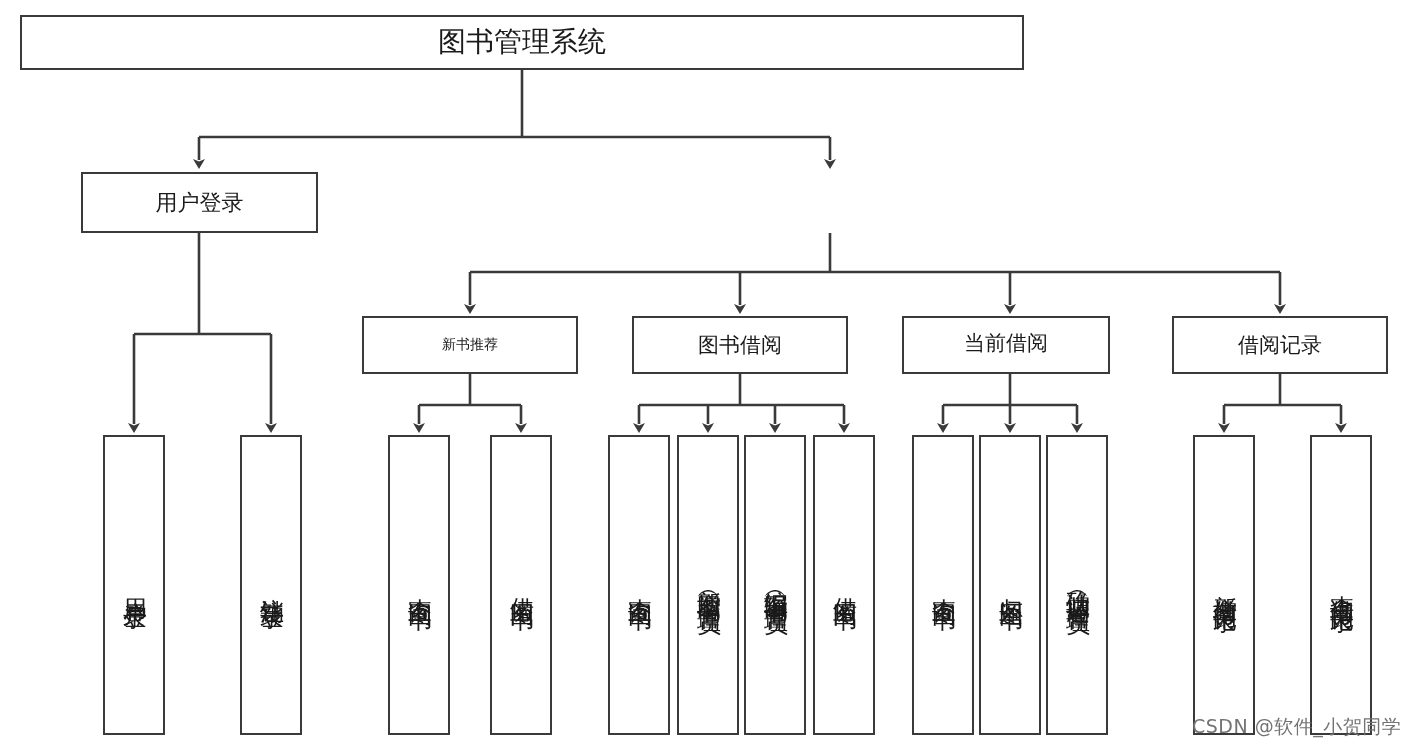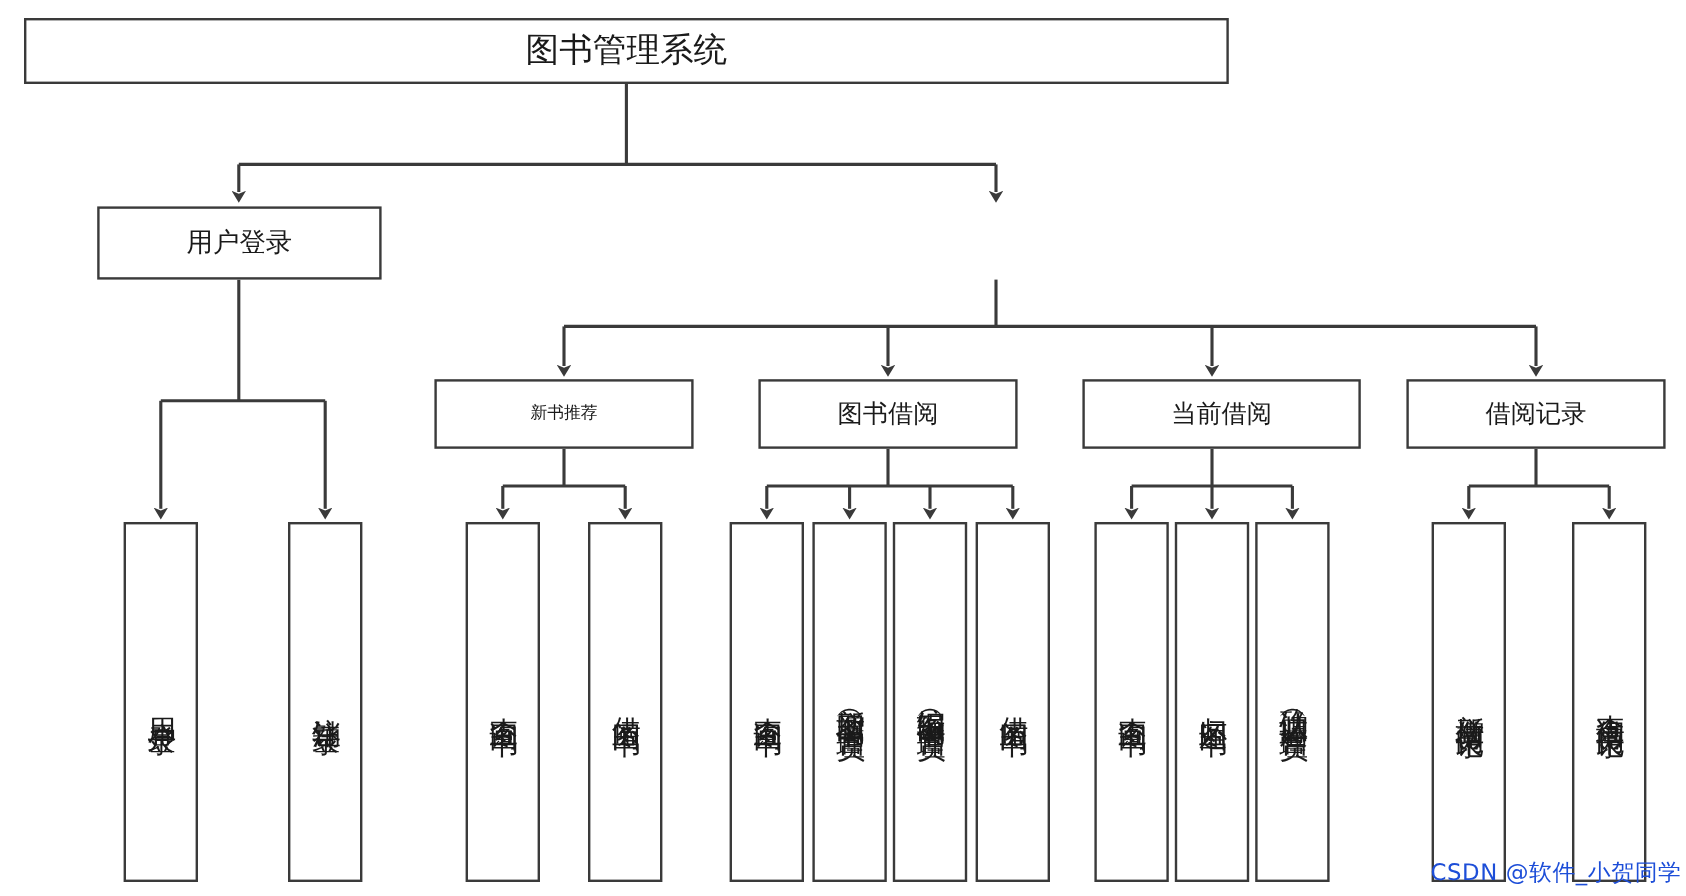--- a/index.html
+++ b/index.html
@@ -47,21 +47,21 @@
     white-space: pre;
   }
   .node.v .node-label {
     writing-mode: vertical-rl;
     text-orientation: upright;
     letter-spacing: 0.13em;
     white-space: pre;
   }
   .watermark {
     position: absolute;
-    color: #1d4ed8;
+    color: #737373;
     font-size: 19px;
     letter-spacing: 0.5px;
     z-index: 5;
     white-space: nowrap;
     font-family: "DejaVu Sans", "Liberation Sans", sans-serif;
   }
 </style>
 </head>
 <body>
 
@@ -131,21 +131,21 @@
 
 
   <div class="node h" style="left:362px; top:316px; width:216px; height:58px; font-size:14px;">
     <span class="node-label">新书推荐</span>
   </div>
 
   <div class="node h" style="left:632px; top:316px; width:216px; height:58px; font-size:21px;">
     <span class="node-label">图书借阅</span>
   </div>
 
-  <div class="node h" style="left:902px; top:316px; width:232px; height:58px; font-size:21px;">
+  <div class="node h" style="left:902px; top:316px; width:208px; height:58px; font-size:21px;font-family:Liberation Mono, monospace;">
     <span class="node-label">当前借阅</span>
   </div>
 
   <div class="node h" style="left:1172px; top:316px; width:216px; height:58px; font-size:21px;">
     <span class="node-label">借阅记录</span>
   </div>
 
   <div class="node v" style="left:103px; top:435px; width:62px; height:300px; font-size:24px;">
     <span class="node-label">用户登录</span>
   </div>

